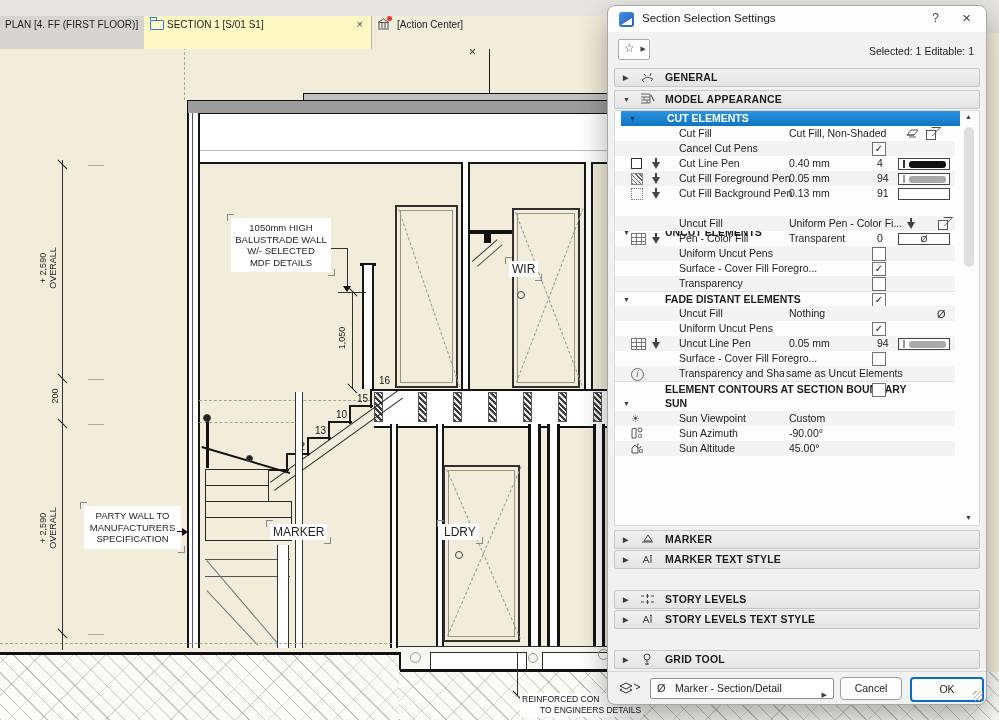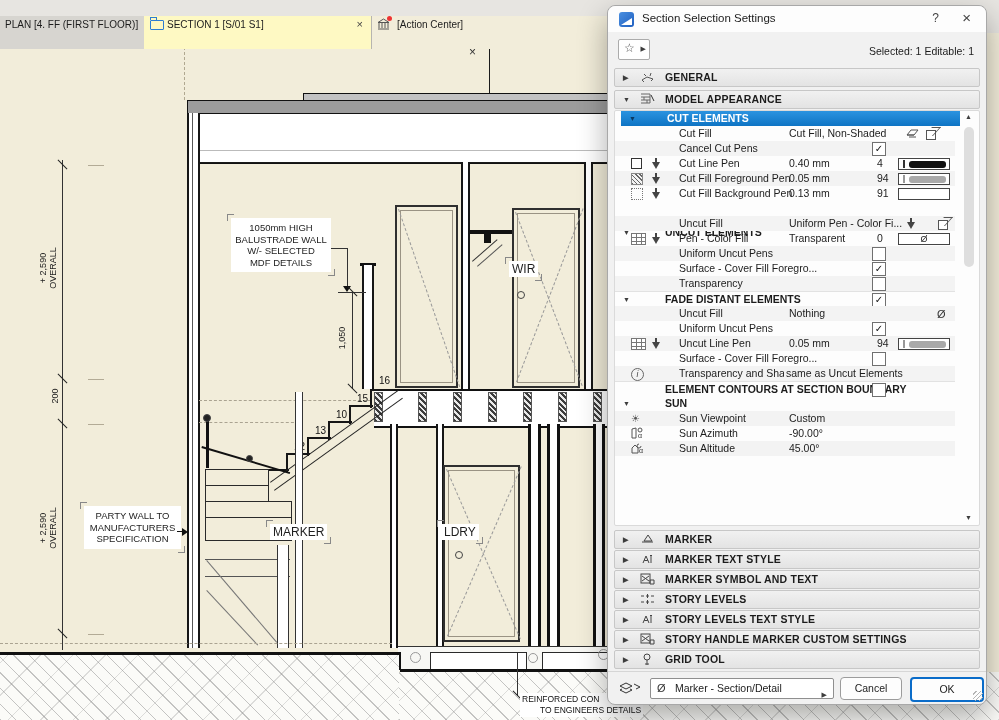--- a/index.html
+++ b/index.html
@@ -486,57 +486,37 @@
     </div>
     <div class="hdr" style="top:544px">
       <span class="tri htri">▶</span>
       <span class="hic">
           <svg width="15" height="12">
             <path d="M3 10L6 3l3 7M4.2 7.5h3.6M11 2v8M10 3l1-1 1 1" stroke="#444" fill="none"></path>
           </svg>
         </span>
       <span class="t">MARKER TEXT STYLE</span>
     </div>
-    <div class="hdr" style="top:564px">
-      <span class="hic">
-          <svg width="15" height="12">
-            <rect x="1" y="1" width="9" height="9" stroke="#444" fill="none"></rect>
-            <path d="M2 3l7 5M9 3L2 8M10 7h4v4h-4z" stroke="#444" fill="none"></path>
-          </svg>
-        </span>
-      <span class="tri htri">▶</span>
-      <span class="t">MARKER SYMBOL AND TEXT</span>
-    </div>
     <div class="hdr" style="top:584px">
       <span class="tri htri">▶</span>
       <span class="hic">
           <svg width="15" height="12">
             <path d="M1 3h3M6 3h3M11 3h3M1 9h3M6 9h3M11 9h3M7.5 1v4M7.5 7v4" stroke="#444" fill="none"></path>
           </svg>
         </span>
       <span class="t">STORY LEVELS</span>
     </div>
     <div class="hdr" style="top:604px">
       <span class="tri htri">▶</span>
       <span class="hic">
           <svg width="15" height="12">
             <path d="M3 10L6 3l3 7M4.2 7.5h3.6M11 2v8M10 3l1-1 1 1" stroke="#444" fill="none"></path>
           </svg>
         </span>
       <span class="t">STORY LEVELS TEXT STYLE</span>
-    </div>
-    <div class="hdr" style="top:624px">
-      <span class="tri htri">▶</span>
-      <span class="hic">
-          <svg width="15" height="12">
-            <rect x="1" y="1" width="9" height="9" stroke="#444" fill="none"></rect>
-            <path d="M2 3l7 5M9 3L2 8M10 7h4v4h-4z" stroke="#444" fill="none"></path>
-          </svg>
-        </span>
-      <span class="t">STORY HANDLE MARKER CUSTOM SETTINGS</span>
     </div>
     <div class="hdr" style="top:644px">
       <span class="tri htri">▶</span>
       <span class="hic">
           <svg width="15" height="12">
             <circle cx="7" cy="4" r="3" stroke="#444" fill="none"></circle>
             <path d="M7 7v5M5 11h4" stroke="#444" fill="none"></path>
           </svg>
         </span>
       <span class="t">GRID TOOL</span>

